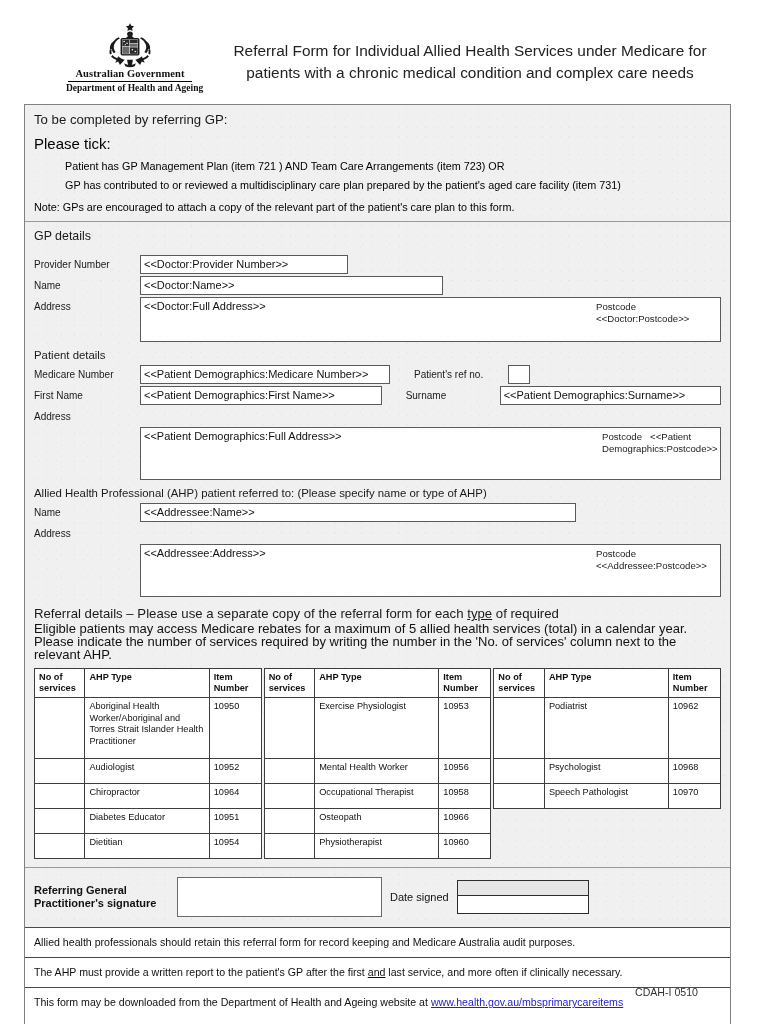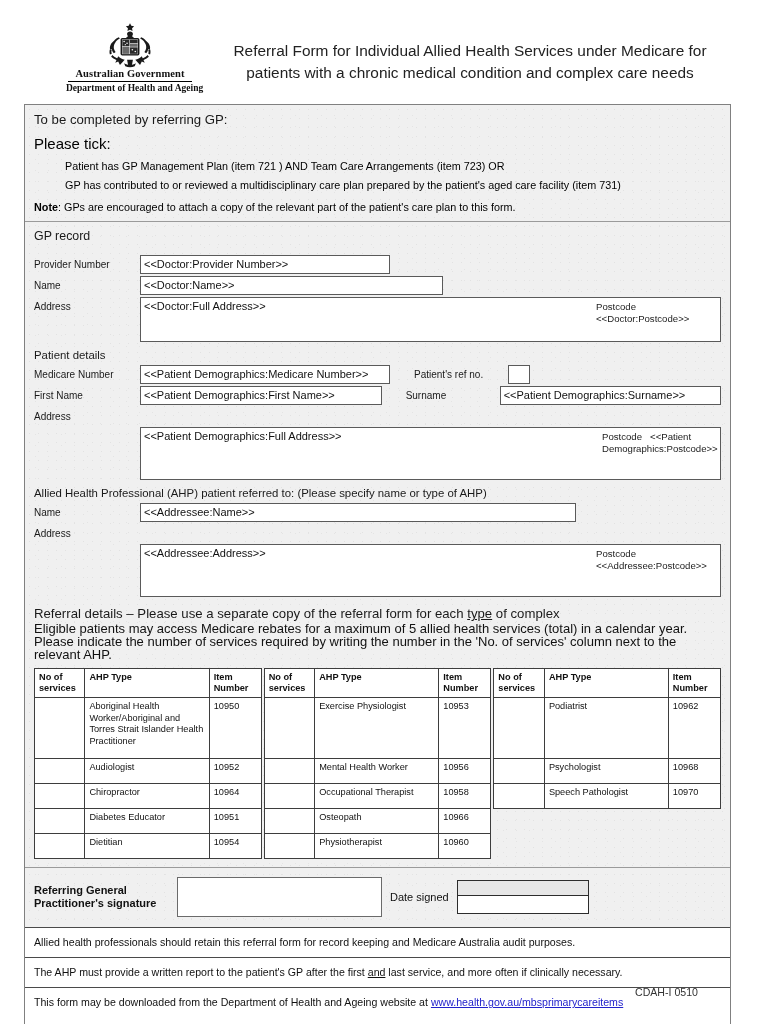--- a/index.html
+++ b/index.html
@@ -36,21 +36,21 @@
     background-position:0 0, 4px 5px;
   }
   .sec{padding:0 9px;position:relative;}
   .divider{height:1px;background:#9a9a9a;}
 
   
   .t-lead{font-size:13.2px;padding:7px 0 3px 0;color:#1a1a1a;}
   .t-tick{font-size:15px;padding:5px 0 2px 0;}
   .t-item{font-size:10.8px;padding:6px 0 0 31px;line-height:13px;}
   .t-note{font-size:10.8px;padding:9px 0 8px 0;}
-  .t-note b{font-weight:bold;}
+  .t-note b{font-weight:normal;}
 
   
   .sec-title{font-size:12.4px;padding:7px 0 2px 0;color:#1a1a1a;}
   .sec-title-sm{font-size:11.4px;padding:7px 0 2px 0;color:#1a1a1a;}
 
   
   .frow{display:flex;align-items:flex-start;margin-top:2px;}
   .flabel{font-size:10px;line-height:14px;padding-top:3px;color:#1a1a1a;flex:none;}
   .fbox{
     background:#fff;border:1px solid #5a5a5a;box-sizing:border-box;
@@ -158,26 +158,26 @@
   <div class="sec">
     <div class="t-lead">To be completed by referring GP:</div>
     <div class="t-tick">Please tick:</div>
     <div class="t-item">Patient has GP Management Plan (item 721 ) AND Team Care Arrangements (item 723) OR</div>
     <div class="t-item">GP has contributed to or reviewed a multidisciplinary care plan prepared by the patient's aged care facility (item 731)</div>
     <div class="t-note"><b>Note</b><span>: GPs are encouraged to attach a copy of the relevant part of the patient's care plan to this form.</span></div>
   </div>
   <div class="divider"></div>
 
   <div class="sec">
-    <div class="sec-title">GP record</div>
+    <div class="sec-title">GP details</div>
     <div class="spacer-row"></div>
 
     <div class="frow">
       <div class="flabel" style="width:106px">Provider Number</div>
-      <div class="fbox h18" style="width:250px">&lt;&lt;Doctor:Provider Number&gt;&gt;</div>
+      <div class="fbox h18" style="width:208px">&lt;&lt;Doctor:Provider Number&gt;&gt;</div>
     </div>
 
     <div class="frow">
       <div class="flabel" style="width:106px">Name</div>
       <div class="fbox h18" style="width:303px">&lt;&lt;Doctor:Name&gt;&gt;</div>
     </div>
 
     <div class="frow">
       <div class="flabel" style="width:106px">Address</div>
       <div class="fbox h44" style="width:583px">
@@ -234,21 +234,21 @@
         <span>&lt;&lt;Addressee:Address&gt;&gt;</span>
         <div class="pc">
           <div>Postcode</div>
           <div>&lt;&lt;Addressee:Postcode&gt;&gt;</div>
         </div>
       </div>
     </div>
   </div>
 
   <div class="sec">
-    <div class="rd-title"><span>Referral details – Please use a separate copy of the referral form for each </span><u>type</u><span> of complex</span></div>
+    <div class="rd-title"><span>Referral details – Please use a separate copy of the referral form for each </span><u>type</u><span> of required</span></div>
     <div class="rd-body">Eligible patients may access Medicare rebates for a maximum of 5 allied health services (total) in a calendar year. Please indicate the number of services required by writing the number in the 'No. of services' column next to the relevant AHP.</div>
 
     <div class="tables">
 
       <table class="ahp">
         <thead>
           <tr>
             <th class="c-no">No of services</th>
             <th class="c-type">AHP Type</th>
             <th class="c-item">Item Number</th>

